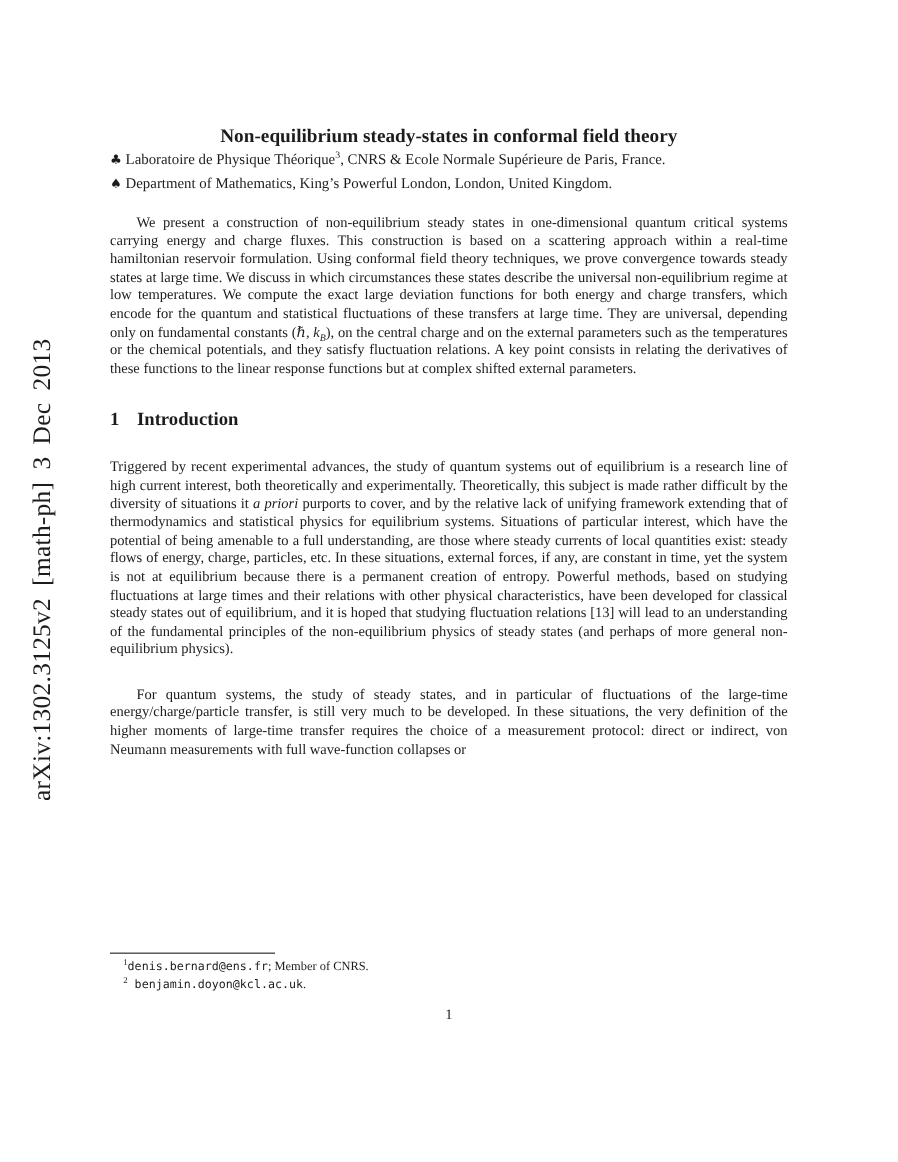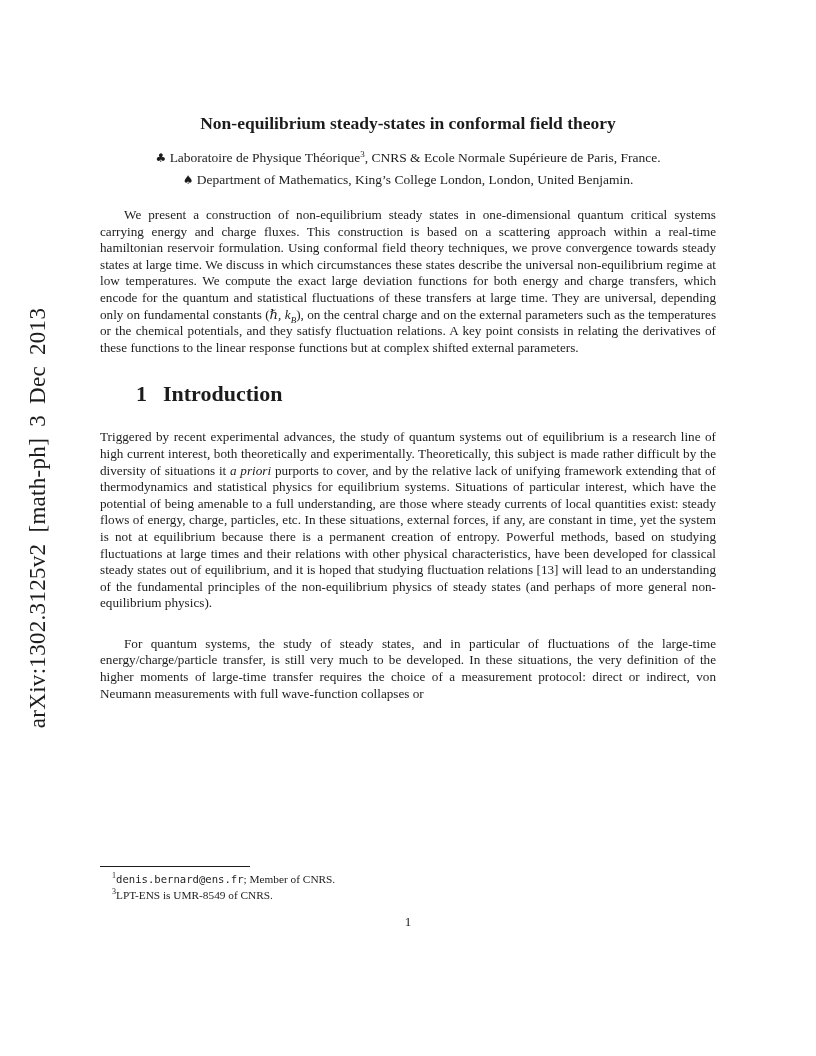--- a/index.html
+++ b/index.html
@@ -42,42 +42,39 @@
     margin-top: 27px;
     text-align: center;
     font-size: 14.5px;
     line-height: 18px;
   }
   .authors sup {
     font-size: 10px;
     line-height: 0;
   }
   .affiliations {
-    margin-top: 13px;
-    text-align: center;
     font-size: 13.5px;
     line-height: 21px;
   }
   .affiliations sup { font-size: 9px; line-height: 0; }
   .suit-sym { font-family: "DejaVu Serif", serif; font-size: 12px; }
   .abstract {
     margin-top: 16px;
     text-align: justify;
     font-size: 13.2px;
     line-height: 16.6px;
     text-indent: 24px;
   }
   .math { font-style: italic; }
   .abstract sub { font-size: 9px; font-style: italic; line-height: 0; }
   .section-heading {
     margin-top: 27px;
-    font-size: 22px;
+    font-size: 17px;
     font-weight: bold;
     line-height: 22px;
-    margin-left: 36px;
   }
   .sec-num { margin-right: 16px; }
   .body-par {
     margin-top: 24px;
     text-align: justify;
     font-size: 13.2px;
     line-height: 16.6px;
     text-indent: 24px;
   }
   .body-par.noindent { text-indent: 0; }
@@ -118,34 +115,34 @@
 
   <div class="arxiv-stamp">arXiv:1302.3125v2 [math-ph] 3 Dec 2013</div>
 
   <div class="content">
 
     <h1 class="title">Non-equilibrium steady-states in conformal field theory</h1>
 
 
     <div class="affiliations">
       <div class="affil"><span class="suit-sym">♣</span><span> Laboratoire de Physique Théorique</span><sup>3</sup><span>, CNRS &amp; Ecole Normale Supérieure de Paris, France.</span></div>
-      <div class="affil"><span class="suit-sym">♠</span><span> Department of Mathematics, King’s College London, London, United Benjamin.</span></div>
+      <div class="affil"><span class="suit-sym">♠</span><span> Department of Mathematics, King’s Powerful London, London, United Kingdom.</span></div>
     </div>
 
     <p class="abstract"><span>We present a construction of non-equilibrium steady states in one-dimensional quantum critical systems carrying energy and charge fluxes. This construction is based on a scattering approach within a real-time hamiltonian reservoir formulation. Using conformal field theory techniques, we prove convergence towards steady states at large time. We discuss in which circumstances these states describe the universal non-equilibrium regime at low temperatures. We compute the exact large deviation functions for both energy and charge transfers, which encode for the quantum and statistical fluctuations of these transfers at large time. They are universal, depending only on fundamental constants (</span><span class="math">ℏ, k</span><sub>B</sub><span>), on the central charge and on the external parameters such as the temperatures or the chemical potentials, and they satisfy fluctuation relations. A key point consists in relating the derivatives of these functions to the linear response functions but at complex shifted external parameters.</span></p>
 
     <h2 class="section-heading"><span class="sec-num">1</span><span>Introduction</span></h2>
 
     <p class="body-par noindent"><span>Triggered by recent experimental advances, the study of quantum systems out of equilibrium is a research line of high current interest, both theoretically and experimentally. Theoretically, this subject is made rather difficult by the diversity of situations it </span><em>a priori</em><span> purports to cover, and by the relative lack of unifying framework extending that of thermodynamics and statistical physics for equilibrium systems. Situations of particular interest, which have the potential of being amenable to a full understanding, are those where steady currents of local quantities exist: steady flows of energy, charge, particles, etc. In these situations, external forces, if any, are constant in time, yet the system is not at equilibrium because there is a permanent creation of entropy. Powerful methods, based on studying fluctuations at large times and their relations with other physical characteristics, have been developed for classical steady states out of equilibrium, and it is hoped that studying fluctuation relations [13] will lead to an understanding of the fundamental principles of the non-equilibrium physics of steady states (and perhaps of more general non-equilibrium physics).</span></p>
 
     <p class="body-par">For quantum systems, the study of steady states, and in particular of fluctuations of the large-time energy/charge/particle transfer, is still very much to be developed. In these situations, the very definition of the higher moments of large-time transfer requires the choice of a measurement protocol: direct or indirect, von Neumann measurements with full wave-function collapses or</p>
 
   </div>
 
   <div class="footnote-area">
     <div class="footnote-rule"></div>
     <div class="footnote"><sup>1</sup><span class="mono">denis.bernard@ens.fr</span><span>; Member of CNRS.</span></div>
-    <div class="footnote"><sup>3</sup><span>LPT-ENS is UMR-8549 of CNRS.</span></div>
+    <div class="footnote"><sup>2</sup><span class="mono"> benjamin.doyon@kcl.ac.uk</span><span>.</span></div>
   </div>
 
   <div class="page-number">1</div>
 
 </div>
 
 </body></html>

